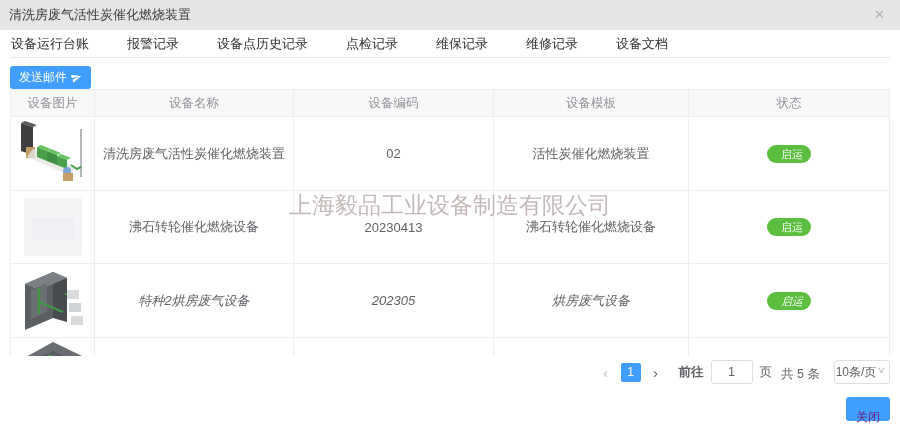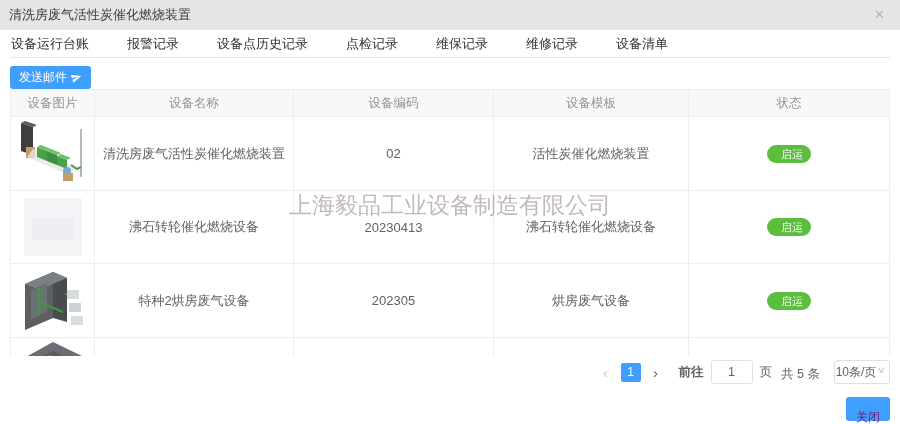--- a/index.html
+++ b/index.html
@@ -24,21 +24,21 @@
 
   
   .table-wrap { position:absolute; left:10px; top:89px; width:880px; height:267px; overflow:hidden;
     border-left:1px solid #ebeef5; border-right:1px solid #ebeef5; border-top:1px solid #ebeef5; }
   .t-row { display:flex; width:100%; }
   .t-cell { display:flex; align-items:center; justify-content:center; text-align:center;
     border-right:1px solid #ebeef5; border-bottom:1px solid #ebeef5; font-size:13px; color:#606266; overflow:hidden; }
   .t-cell:last-child { border-right:none; }
   .c1 { width:84px; } .c2 { width:199px; } .c3 { width:200px; } .c4 { width:195px; } .c5 { width:202px; flex:1; }
   .t-head .t-cell { height:27px; background:#f8f8f9; color:#909399; font-size:12.5px; }
-  .r1 .t-cell { height:74px; } .r2 .t-cell { height:73px; } .r3 .t-cell { height:74px; } .r4 .t-cell { height:40px; }
+  .r1 .t-cell { height:74px; } .r2 .t-cell { height:73px; } .r3 .t-cell { height:74px;font-style:italic; } .r4 .t-cell { height:40px; }
 
   .status-pill { display:inline-block; min-width:44px; height:18px; line-height:18px; padding:0 8px;
     background:#5cbe3e; color:#fff; font-size:11px; border-radius:9px; cursor:pointer;text-align:right; }
 
   
   .watermark { position:absolute; left:0; top:190px; width:100%; text-align:center; font-size:23px;
     color:#b5a8a8; opacity:.8; pointer-events:none; z-index:6; white-space:nowrap; }
 
   
   .pagination { position:absolute; top:358px; right:10px; height:28px; display:flex; align-items:center; font-size:12.5px; color:#606266; }
@@ -71,21 +71,21 @@
     <span class="close-x">✕</span>
   </div>
 
   <div class="tab-bar">
     <div class="tab">设备运行台账</div>
     <div class="tab">报警记录</div>
     <div class="tab">设备点历史记录</div>
     <div class="tab">点检记录</div>
     <div class="tab">维保记录</div>
     <div class="tab">维修记录</div>
-    <div class="tab">设备清单</div>
+    <div class="tab">设备文档</div>
   </div>
 
   <button class="btn-send">
     <span>发送邮件</span>
     <svg viewBox="0 0 24 24">
         <path d="M2 21l21-9L2 3v7l15 2-15 2z" fill="#ffffff"></path>
       </svg>
   </button>
 
   <div class="table-wrap">

